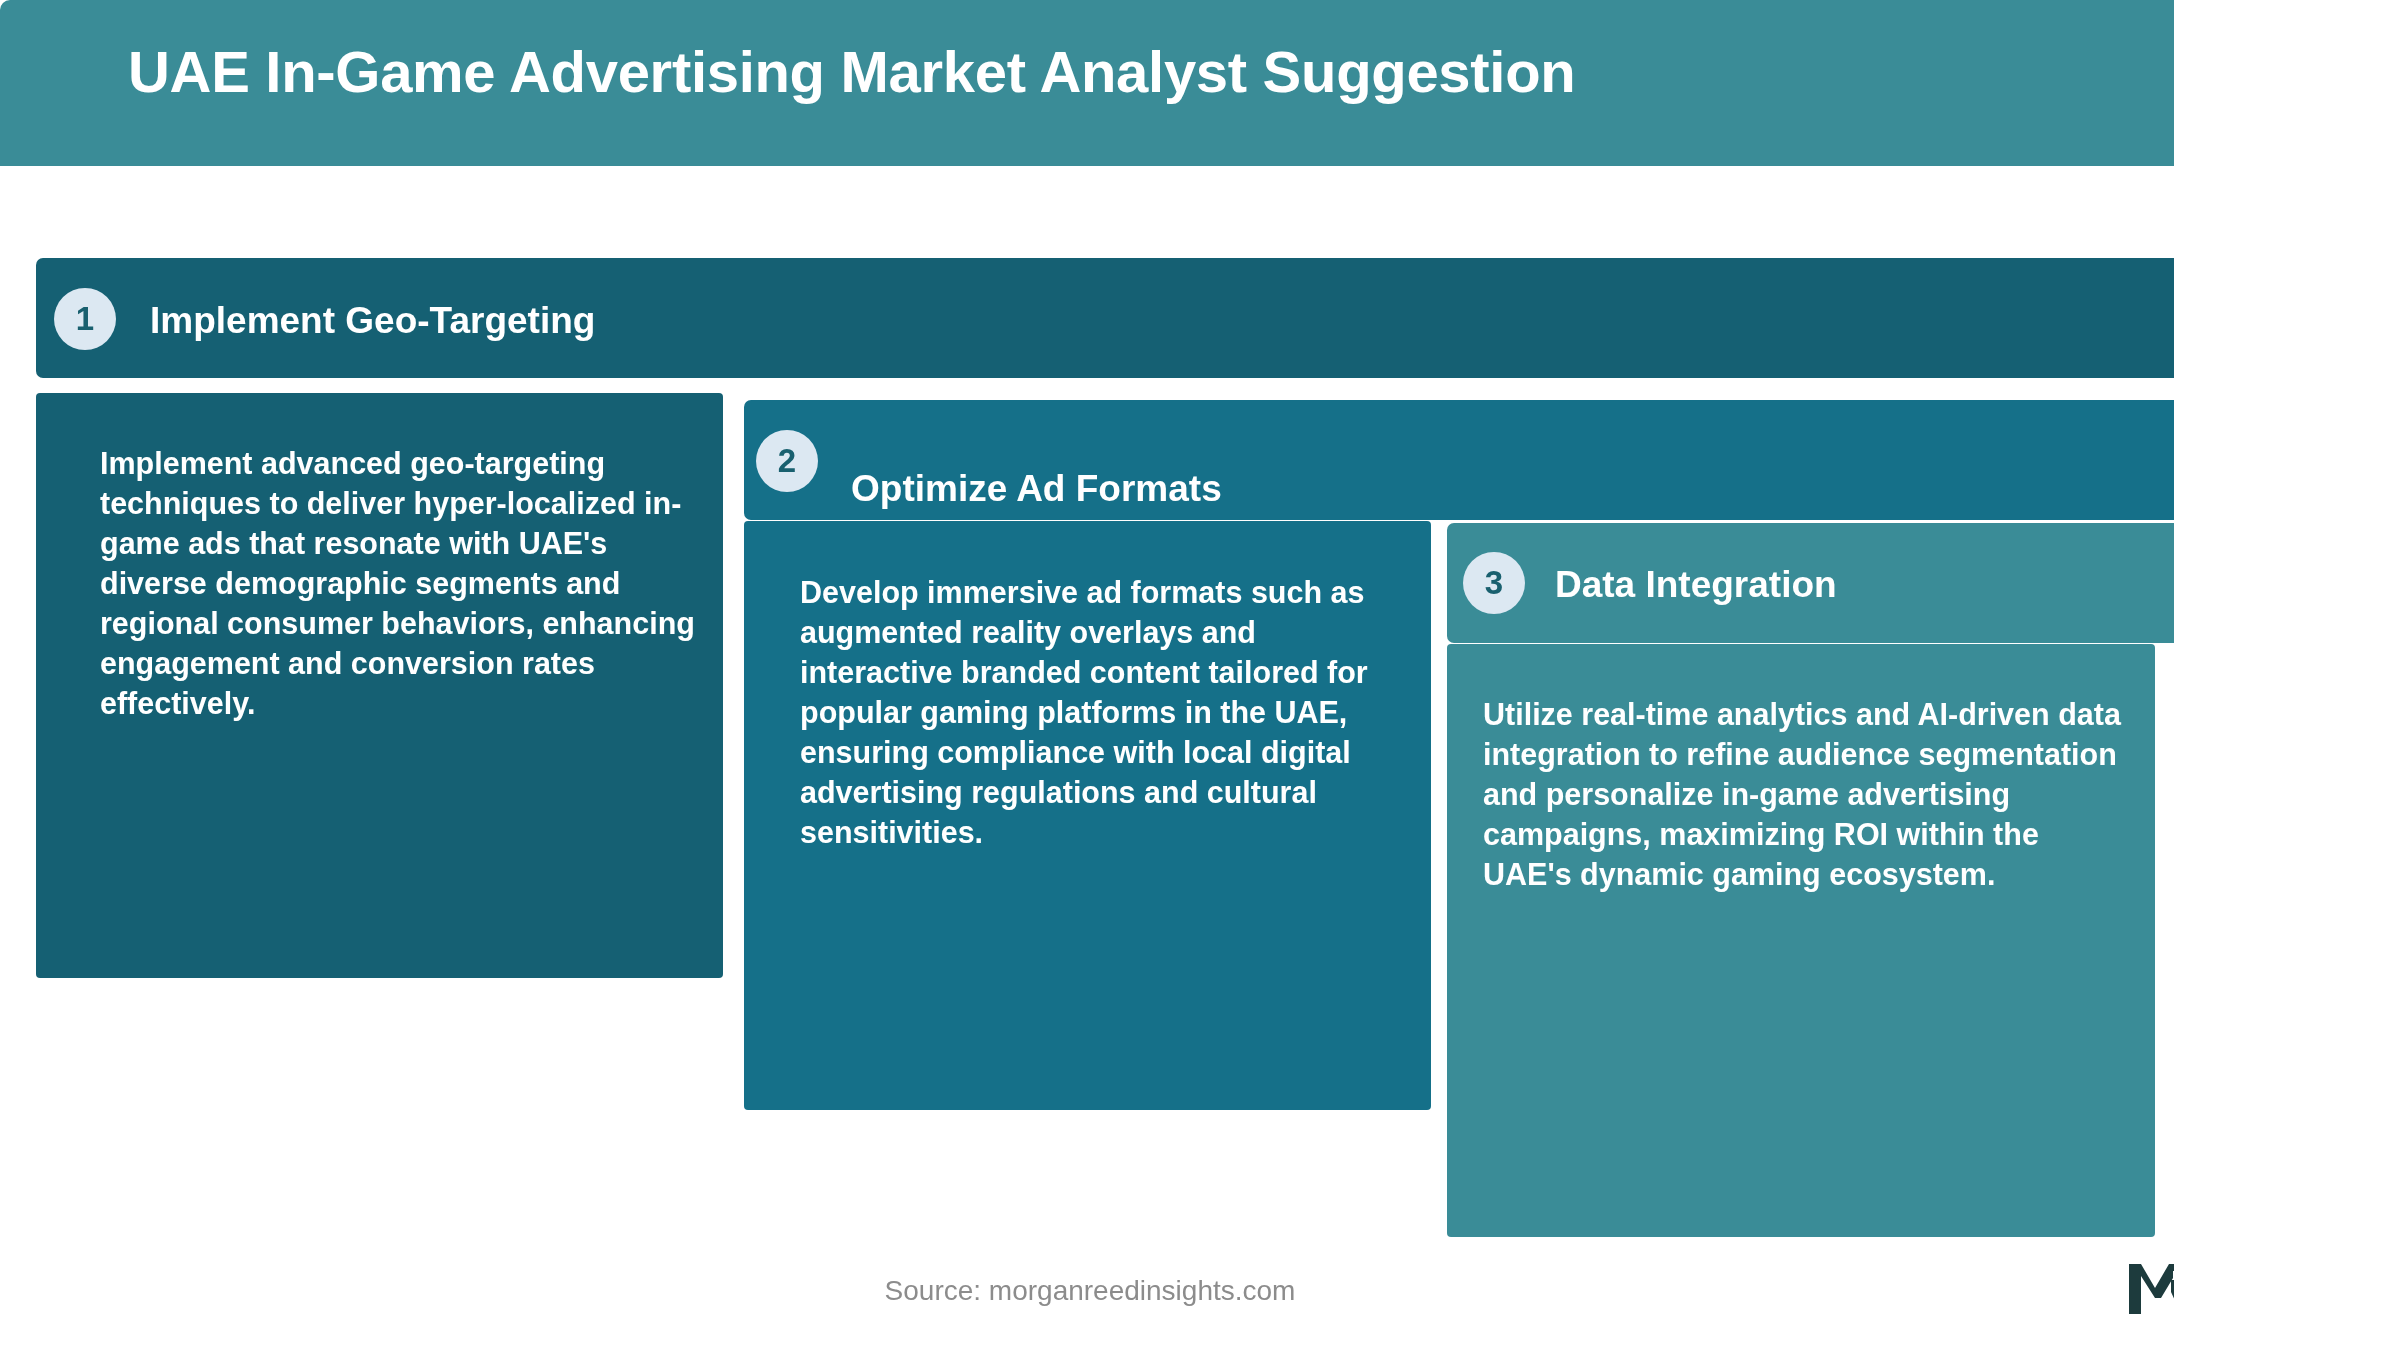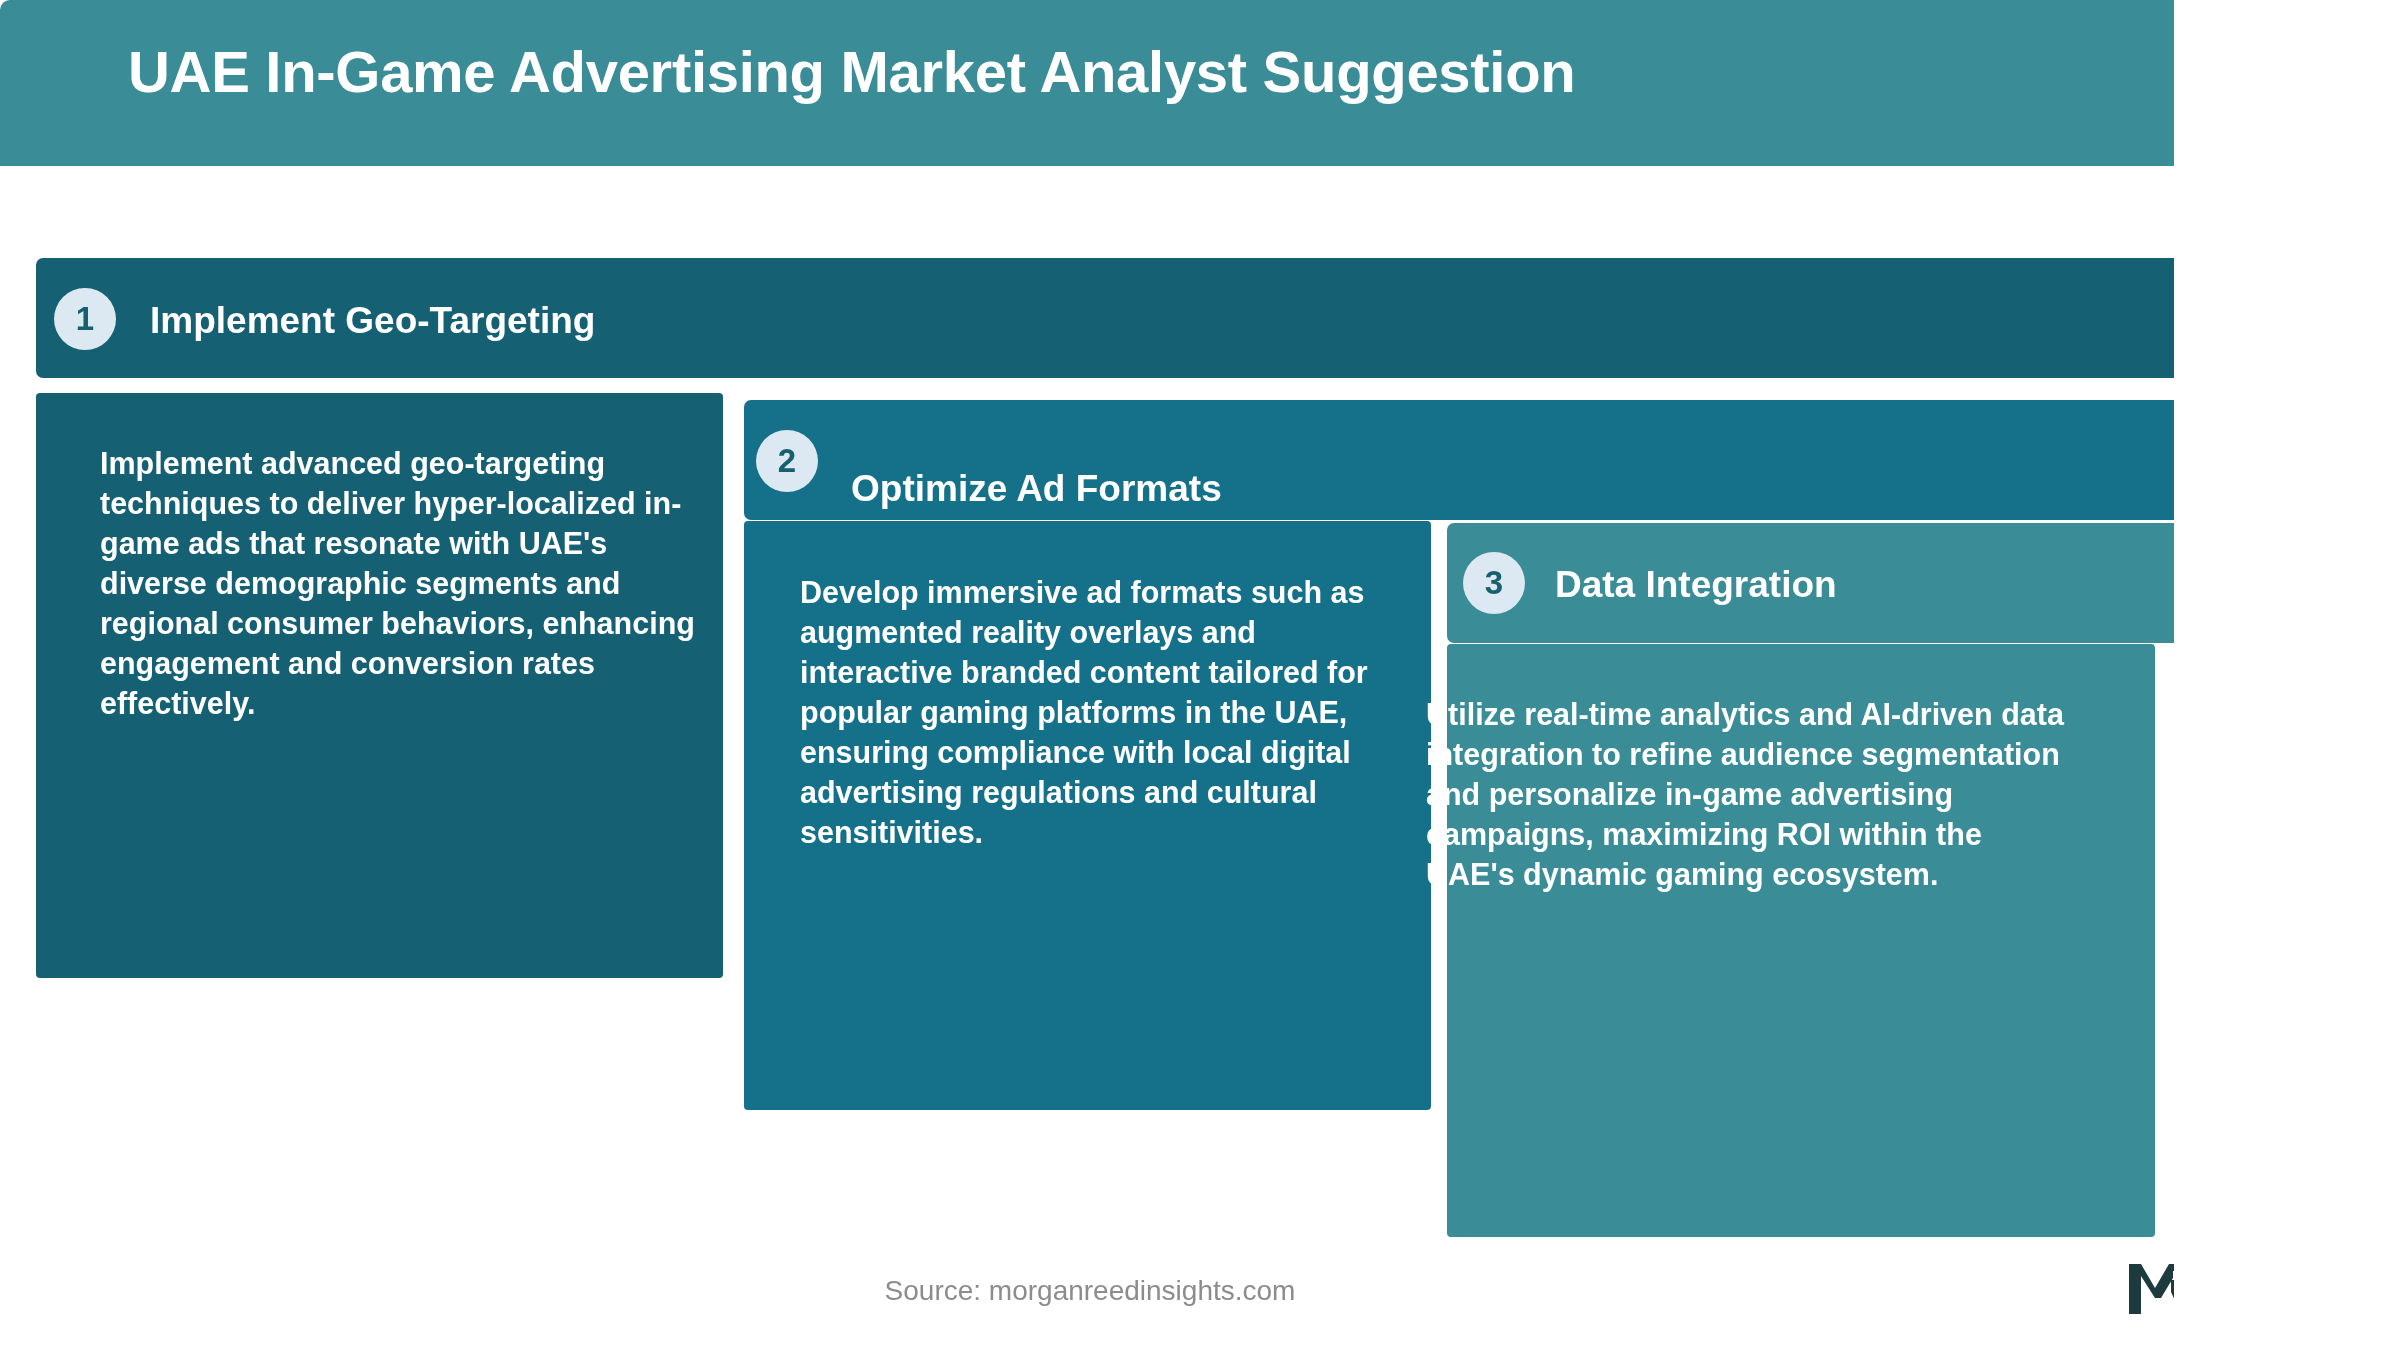--- a/index.html
+++ b/index.html
@@ -185,21 +185,21 @@
       </svg>
     </div>
   </div>
   <div class="badge" style="left:1463px; top:552px; width:62px; height:62px;">
     <span>3</span>
   </div>
   <div class="band-title" style="left:1555px; top:564px;">Data Integration</div>
 
   <div class="body-box" style="left:1447px; top:644px; width:708px; height:593px; background:#3a8c97;">
   </div>
-  <div class="body-text" style="left:1426px; top:694px; width:640px;">Utilize real-time analytics and AI-driven data integration to refine audience segmentation and personalize in-game advertising campaigns, maximizing ROI within the UAE's dynamic gaming ecosystem.</div>
+  <div class="body-text" style="left:1483px; top:694px; width:640px;">Utilize real-time analytics and AI-driven data integration to refine audience segmentation and personalize in-game advertising campaigns, maximizing ROI within the UAE's dynamic gaming ecosystem.</div>
 
   <div id="source-note">Source: morganreedinsights.com</div>
 
   <div id="logo">
     <div id="logo-mark">
       <svg viewBox="0 0 72 60" aria-hidden="true">
         <path d="M4,56 L4,6 L16,6 L30,30 L44,6 L48,6 L48,20 L36,40 L30,40 L16,18 L16,56 Z" fill="#1d3b3d"></path>
         <path d="M44,6 L58,6 C68,6 70,14 70,20 C70,27 64,31 58,32 L70,56 L56,56 L46,34 L46,22 L54,22 C58,22 59,20 59,17 C59,14 57,13 54,13 L46,13 Z" fill="#1d3b3d"></path>
       </svg>
     </div>

